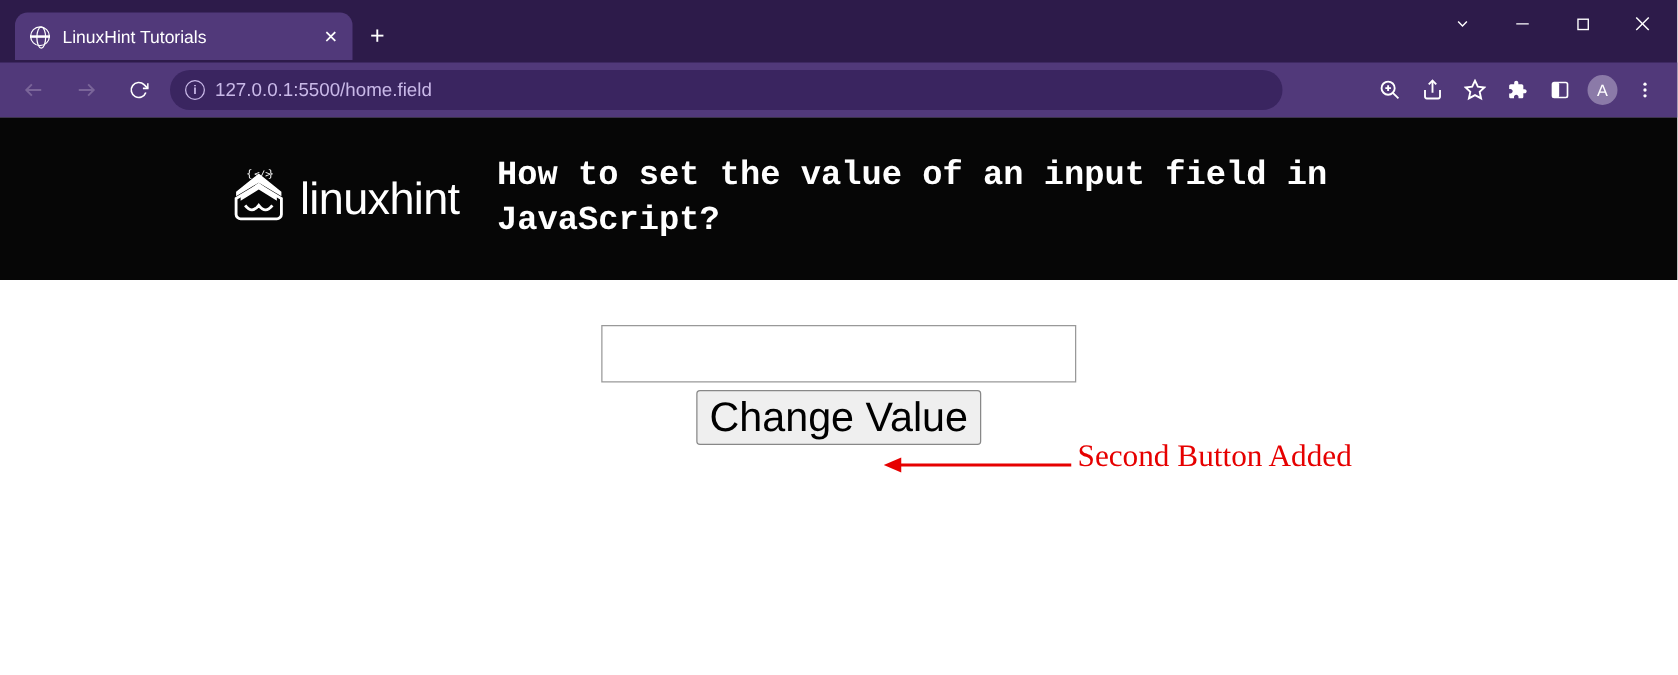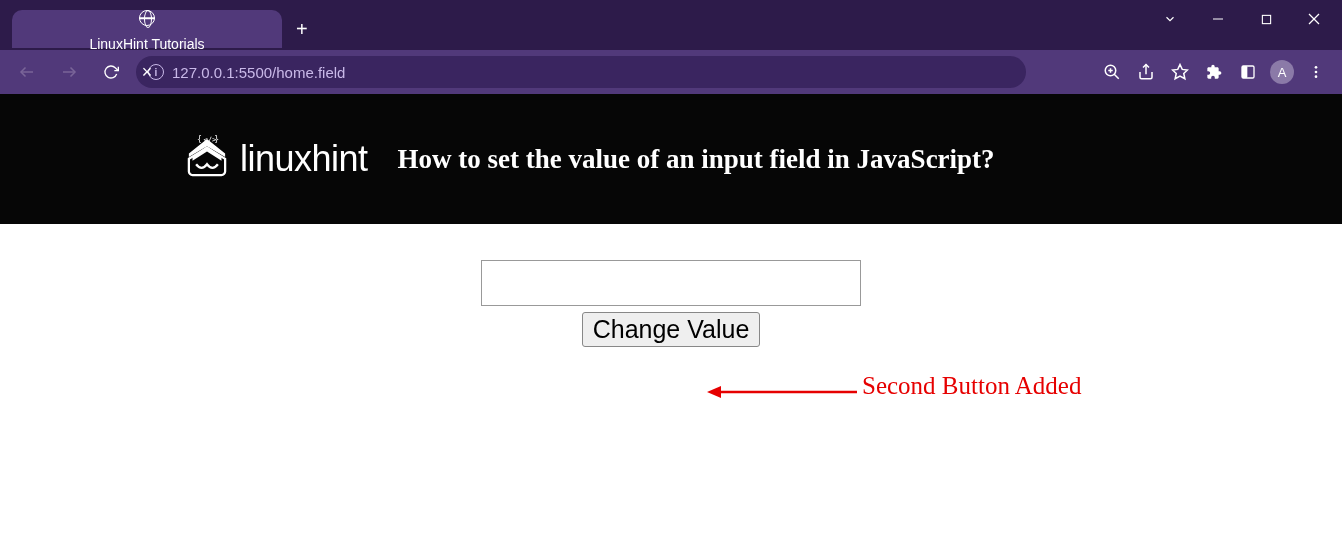--- a/index.html
+++ b/index.html
@@ -26,21 +26,20 @@
       background: #51397a;
       height: 38px;
       border-radius: 10px 10px 0 0;
       display: flex;
       align-items: center;
       padding: 0 12px;
       gap: 10px;
       min-width: 270px;
       color: white;
       font-size: 14px;
-      flex-direction: column;
     }
     .tab-globe {
       width: 16px;
       height: 16px;
       border: 1.5px solid white;
       border-radius: 50%;
       position: relative;
       flex-shrink: 0;
     }
     .tab-globe::before {
@@ -190,21 +189,21 @@
     }
     .logo-icon svg { width: 58px; height: 58px; }
     .logo-text {
       font-family: Liberation Sans, sans-serif;
       font-size: 36px;
       font-weight: 400;
       letter-spacing: -0.5px;
     }
     .page-title {
       color: white;
-      font-family: Liberation Serif, serif;
+      font-family: Liberation Mono, monospace;
       font-size: 27px;
       font-weight: 600;
       line-height: 1.35;
       max-width: 720px;
     }
 
     .content {
       position: relative;
       padding-top: 36px;
       text-align: center;
@@ -213,33 +212,33 @@
       width: 380px;
       height: 46px;
       border: 1px solid #999;
       font-size: 18px;
       padding: 4px 8px;
       font-family: Arial, sans-serif;
     }
     .btn-row { margin-top: 6px; }
     .html-button {
       font-family: Arial, sans-serif;
-      font-size: 25px;
+      font-size: 33px;
       padding: 2px 10px;
       background: #efefef;
       border: 1px solid #888;
       border-radius: 3px;
       cursor: pointer;
     }
     .btn-row2 { margin-top: 8px; position: relative; display: inline-block; }
 
     .annotation {
       position: absolute;
       left: 862px;
-      top: 372px;
+      top: 352px;
       display: flex;
       align-items: center;
       color: #e60000;
       font-family: "Times New Roman", serif;
       font-size: 25px;
     }
     .arrow-svg {
       position: absolute;
       left: -155px;
       top: 12px;

